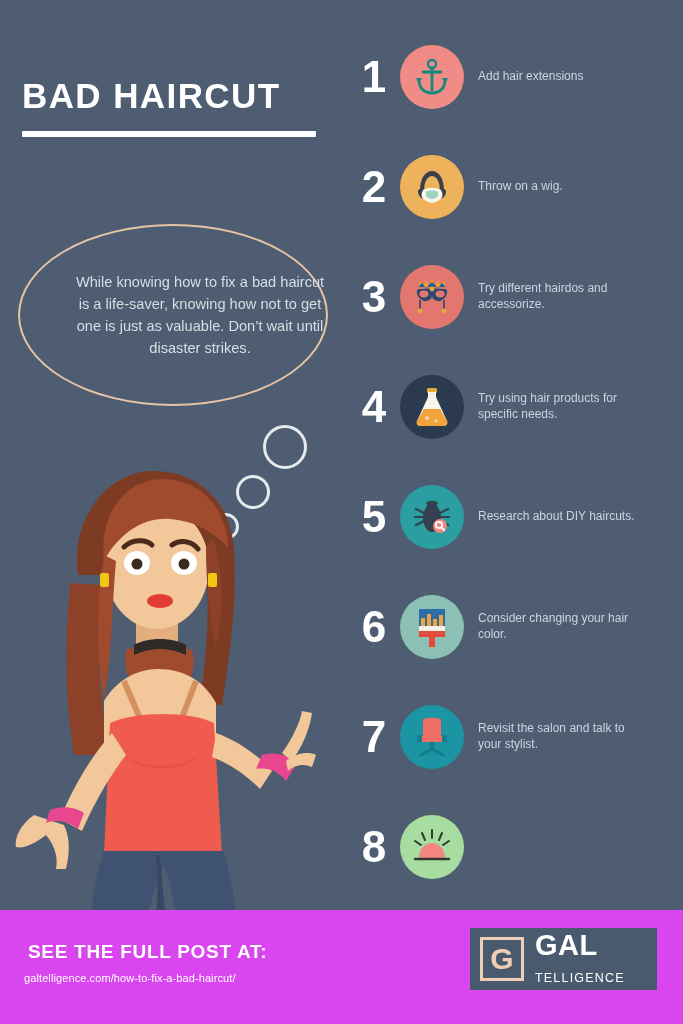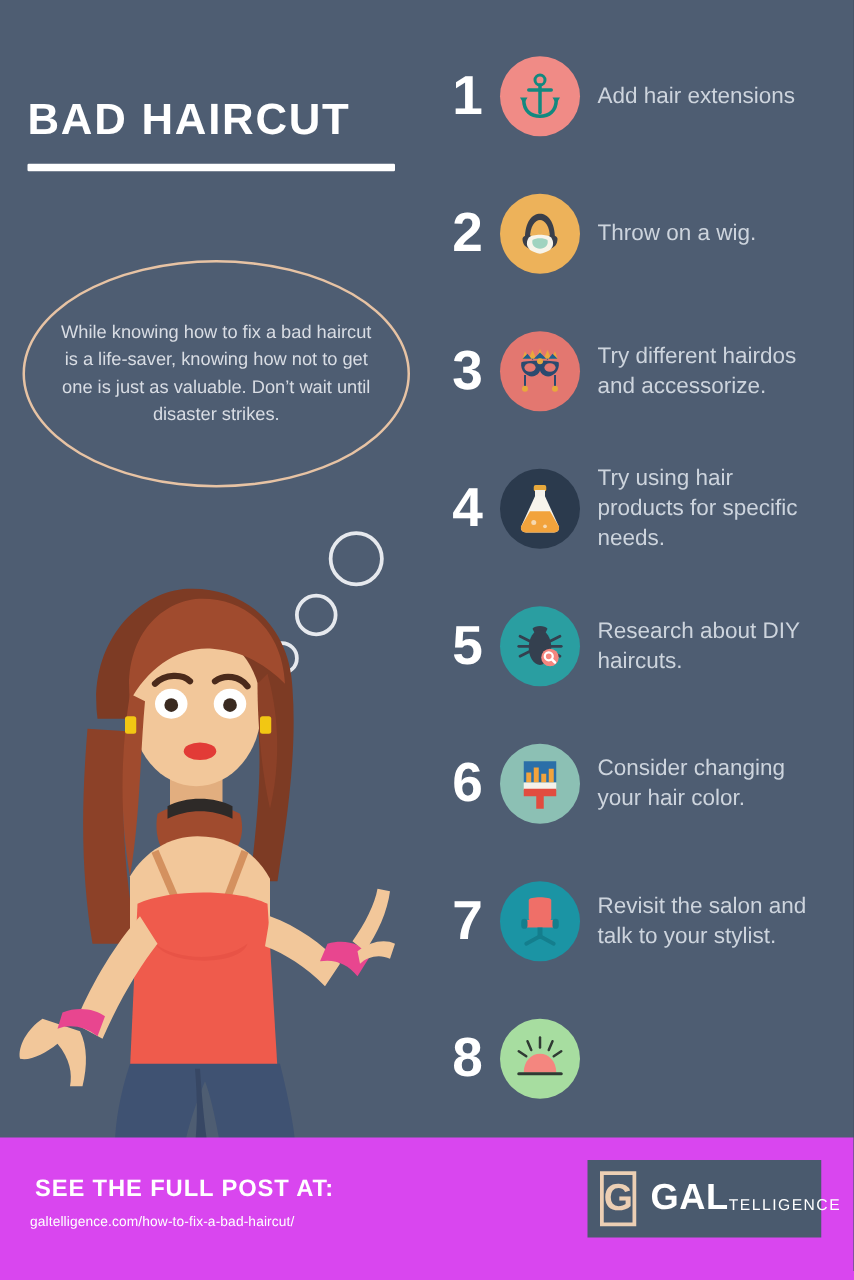--- a/index.html
+++ b/index.html
@@ -38,29 +38,29 @@
     margin-top: 16px;
     width: 294px;
     height: 6px;
     background: #ffffff;
     border-radius: 1px;
   }
 
   .bubble {
     position: absolute;
     left: 18px;
-    top: 208px;
+    top: 224px;
     width: 310px;
     height: 182px;
     border: 2px solid #e7c3a4;
     border-radius: 50%;
     box-sizing: border-box;
     display: flex;
     align-items: center;
-    justify-content: center;
+    justify-content: flex-end;
   }
   .bubble-text {
     color: #d9dde4;
     font-size: 14.6px;
     line-height: 1.52;
     text-align: center;
     width: 252px;
     margin: 0;
   }
   .bub {
@@ -113,21 +113,21 @@
     margin-right: 14px;
     position: relative;
     display: flex;
     align-items: center;
     justify-content: center;
     overflow: hidden;
   }
   .step-icon svg { display: block; }
   .step-text {
     color: #cdd4dd;
-    font-size: 18px;
+    font-size: 12px;
     line-height: 1.32;
     max-width: 168px;
   }
 
   
   .footer {
     position: absolute;
     left: 0;
     bottom: 0;
     width: 683px;
@@ -172,21 +172,21 @@
     justify-content: center;
     box-sizing: border-box;
     margin-right: 11px;
   }
   .logo-g {
     color: #eccfb4;
     font-size: 30px;
     font-weight: bold;
     line-height: 1;
   }
-  .logo-words { display: flex; flex-direction: row; }
+  .logo-words { display: flex; flex-direction: column; }
   .logo-gal {
     color: #ffffff;
     font-size: 29px;
     font-weight: bold;
     line-height: 0.96;
     letter-spacing: 0.5px;
   }
   .logo-tell {
     color: #ffffff;
     font-size: 12.5px;

